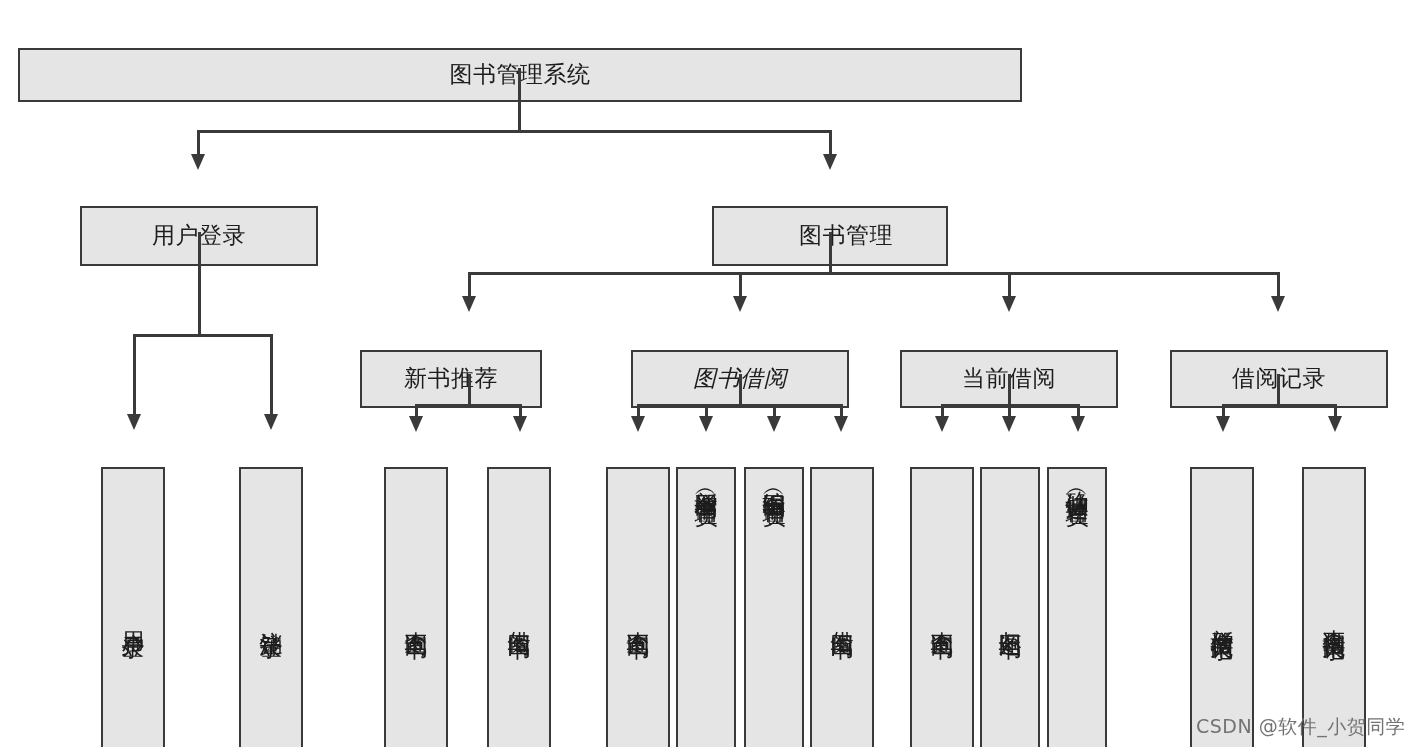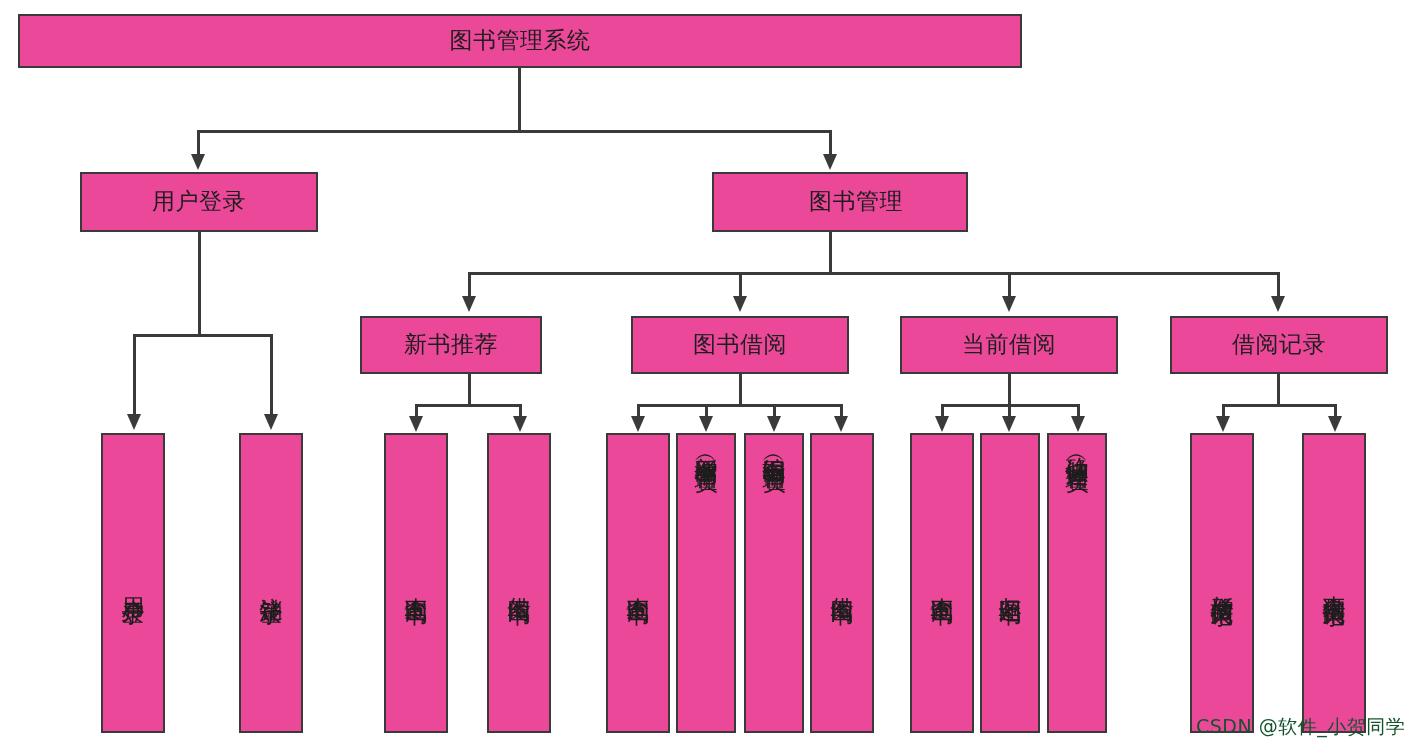--- a/index.html
+++ b/index.html
@@ -16,26 +16,27 @@
     position: relative;
     width: 1405px;
     height: 747px;
     background: #ffffff;
     overflow: hidden;
   }
   
   .node {
     position: absolute;
     box-sizing: border-box;
-    background: #ec4899;
+    background: #e5e5e5;
     border: 2.5px solid #3a3a3a;
     display: flex;
     align-items: center;
     justify-content: center;
     text-align: left;
+    margin-top: 34px;
   }
   .node .label {
     font-size: 23px;
     line-height: 1.1;
     color: #1d1d1d;
     letter-spacing: 0.5px;
     white-space: nowrap;
   }
   
   .node.root .label {
@@ -79,21 +80,21 @@
     height: 0;
     border-left: 7px solid transparent;
     border-right: 7px solid transparent;
     border-top: 16px solid #3a3a3a;
   }
 
   
   #watermark {
     position: absolute;
     font-size: 19px;
-    color: #14532d;
+    color: #737373;
     white-space: nowrap;
     letter-spacing: 0.5px;
     pointer-events: none;
   }
 </style>
 </head>
 <body>
 
 <div id="canvas">
 
@@ -108,21 +109,21 @@
   <div class="vline" style="left:197px; top:130px; height:26px;"></div>
   <div class="arrow" style="left:191px; top:154px;"></div>
 
   <div class="vline" style="left:829px; top:130px; height:26px;"></div>
   <div class="arrow" style="left:823px; top:154px;"></div>
 
   <div class="node" style="left:80px; top:172px; width:238px; height:60px;">
     <span class="label">用户登录</span>
   </div>
 
-  <div class="node" style="left:712px; top:172px; width:256px; height:60px;padding-left:32px;">
+  <div class="node" style="left:712px; top:172px; width:236px; height:60px;padding-left:32px;">
     <span class="label">图书管理</span>
   </div>
 
   <div class="vline" style="left:198px; top:232px; height:104px;"></div>
   <div class="hline" style="left:133px; top:334px; width:139px;"></div>
   <div class="vline" style="left:133px; top:334px; height:82px;"></div>
   <div class="arrow" style="left:127px; top:414px;"></div>
   <div class="vline" style="left:270px; top:334px; height:82px;"></div>
   <div class="arrow" style="left:264px; top:414px;"></div>
 
@@ -133,21 +134,21 @@
   <div class="vline" style="left:739px; top:272px; height:26px;"></div>
   <div class="arrow" style="left:733px; top:296px;"></div>
   <div class="vline" style="left:1008px; top:272px; height:26px;"></div>
   <div class="arrow" style="left:1002px; top:296px;"></div>
   <div class="vline" style="left:1277px; top:272px; height:26px;"></div>
   <div class="arrow" style="left:1271px; top:296px;"></div>
 
   <div class="node" style="left:360px; top:316px; width:182px; height:58px;">
     <span class="label">新书推荐</span>
   </div>
-  <div class="node" style="left:631px; top:316px; width:218px; height:58px;">
+  <div class="node" style="left:631px; top:316px; width:218px; height:58px;font-style:italic;">
     <span class="label">图书借阅</span>
   </div>
   <div class="node" style="left:1170px; top:316px; width:218px; height:58px;">
     <span class="label">借阅记录</span>
   </div>
   <div class="node" style="left:900px; top:316px; width:218px; height:58px;">
     <span class="label">当前借阅</span>
   </div>
 
   <div class="vline" style="left:468px; top:374px; height:32px;"></div>

